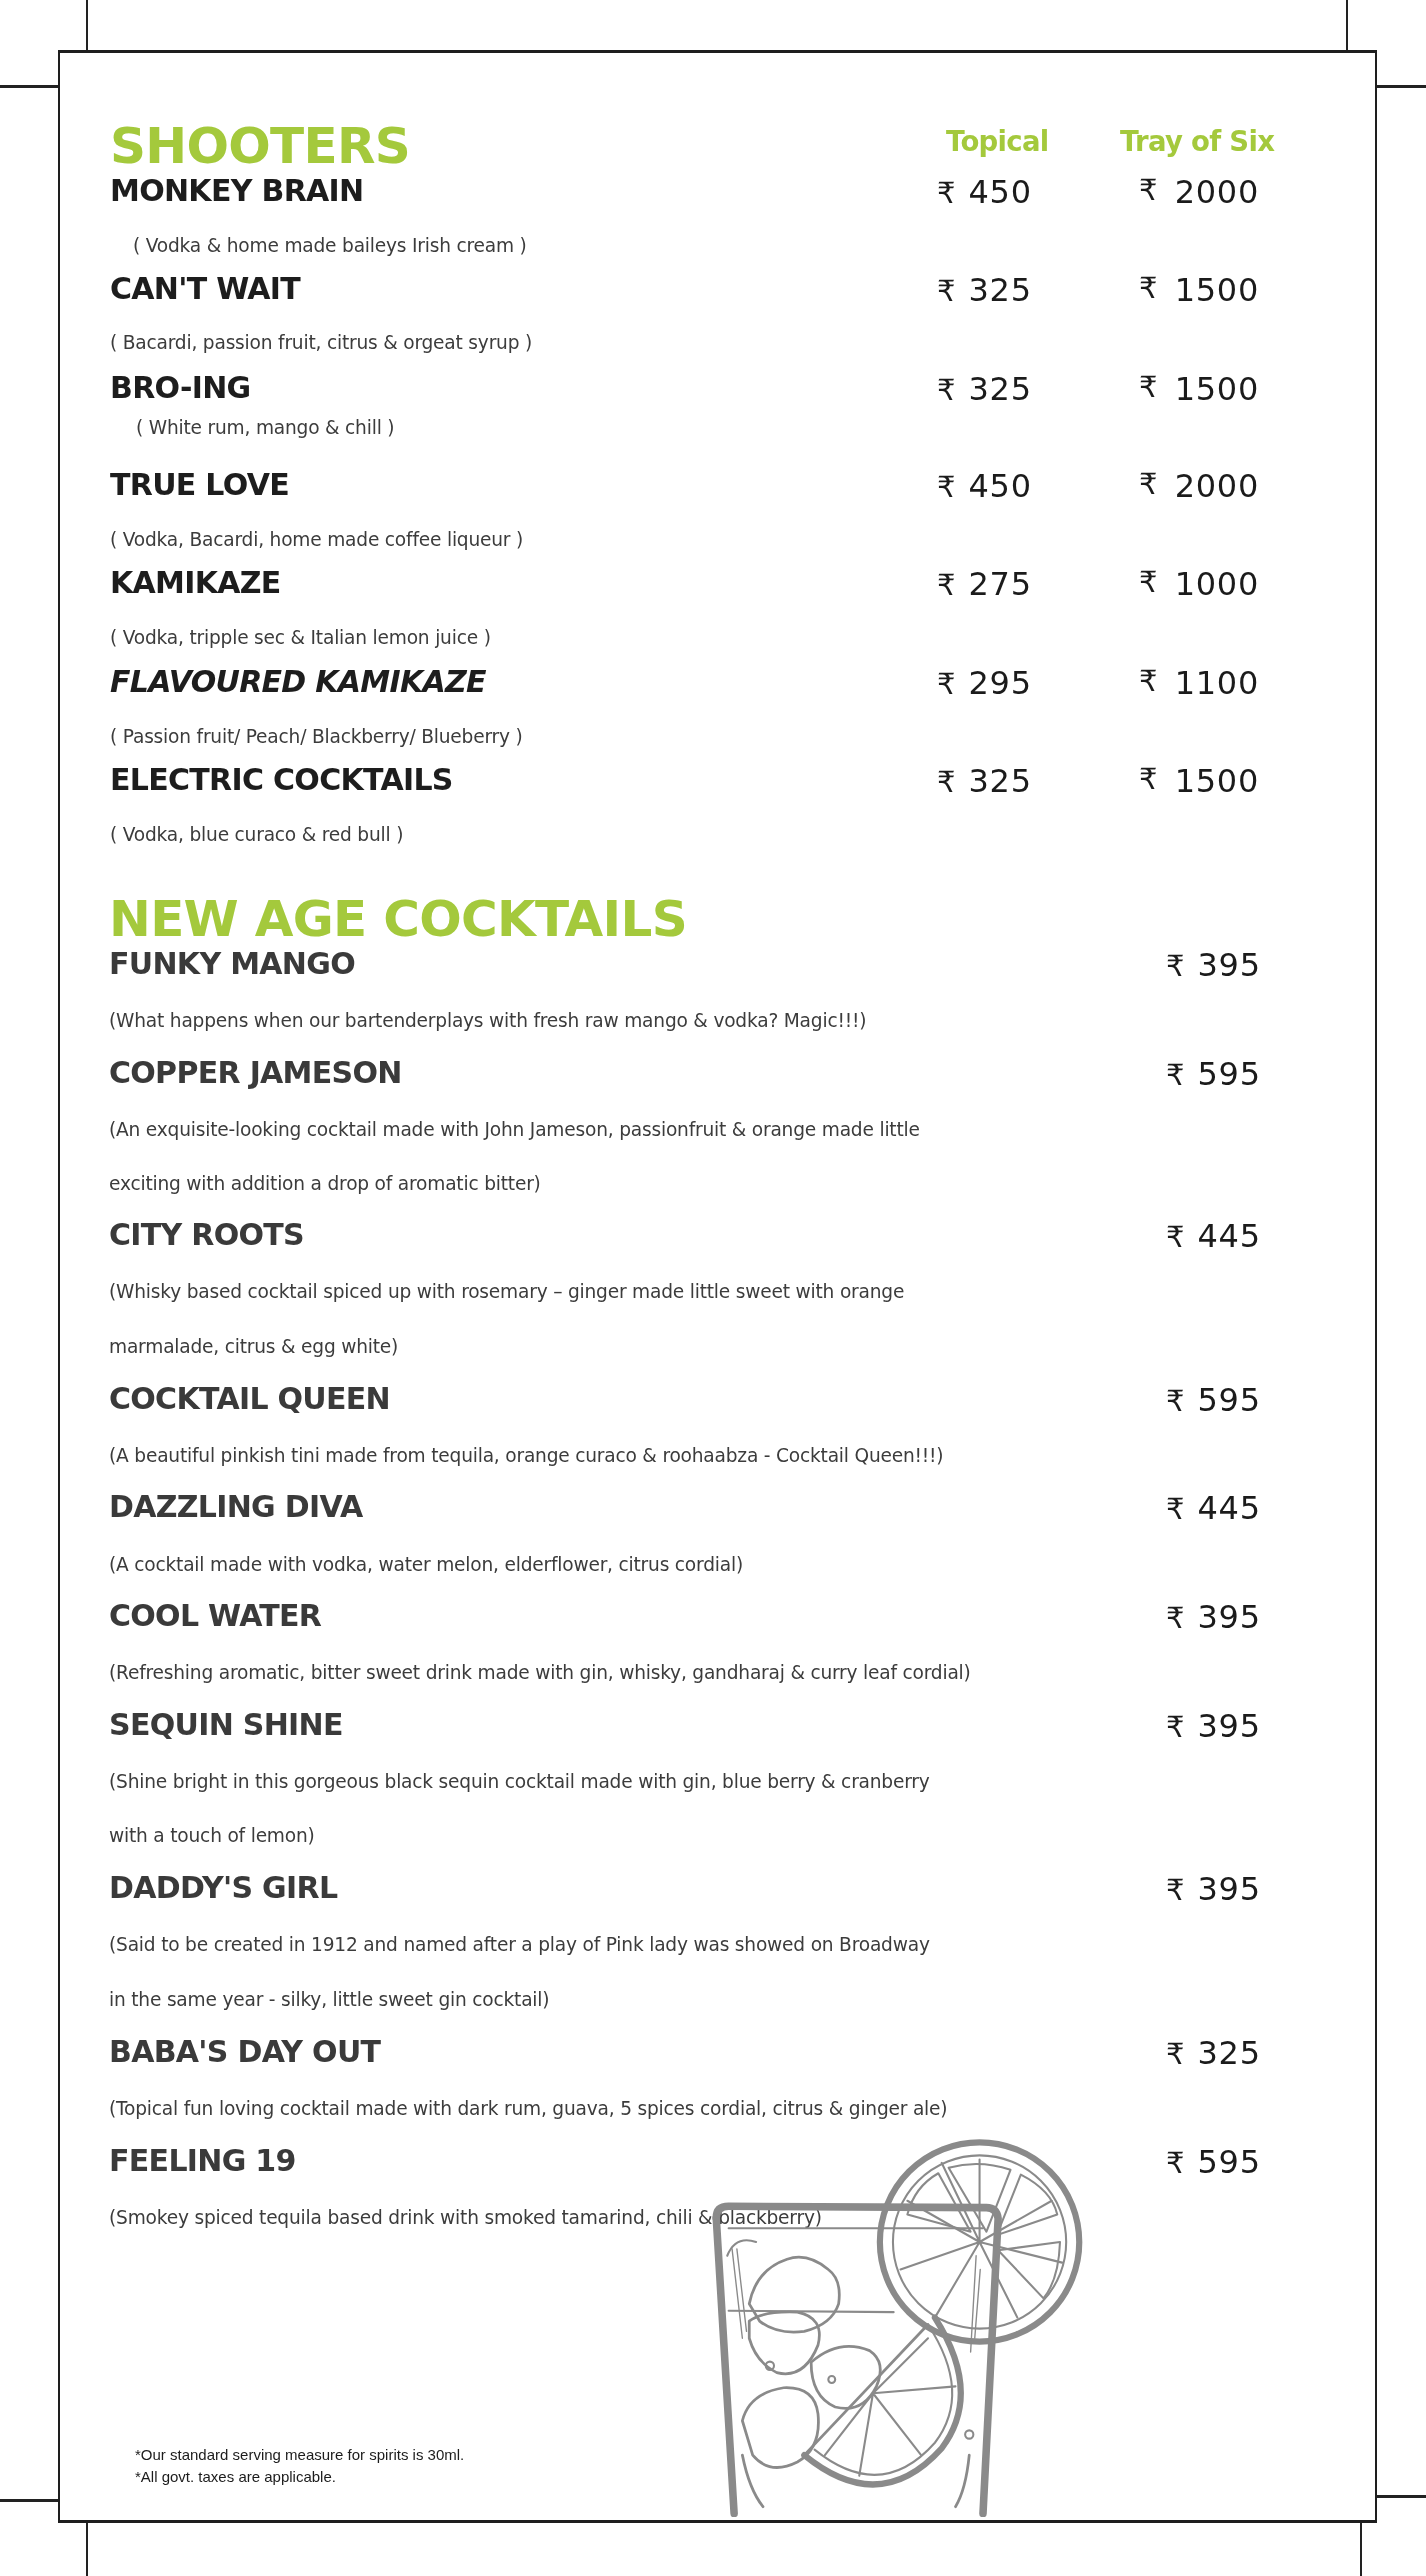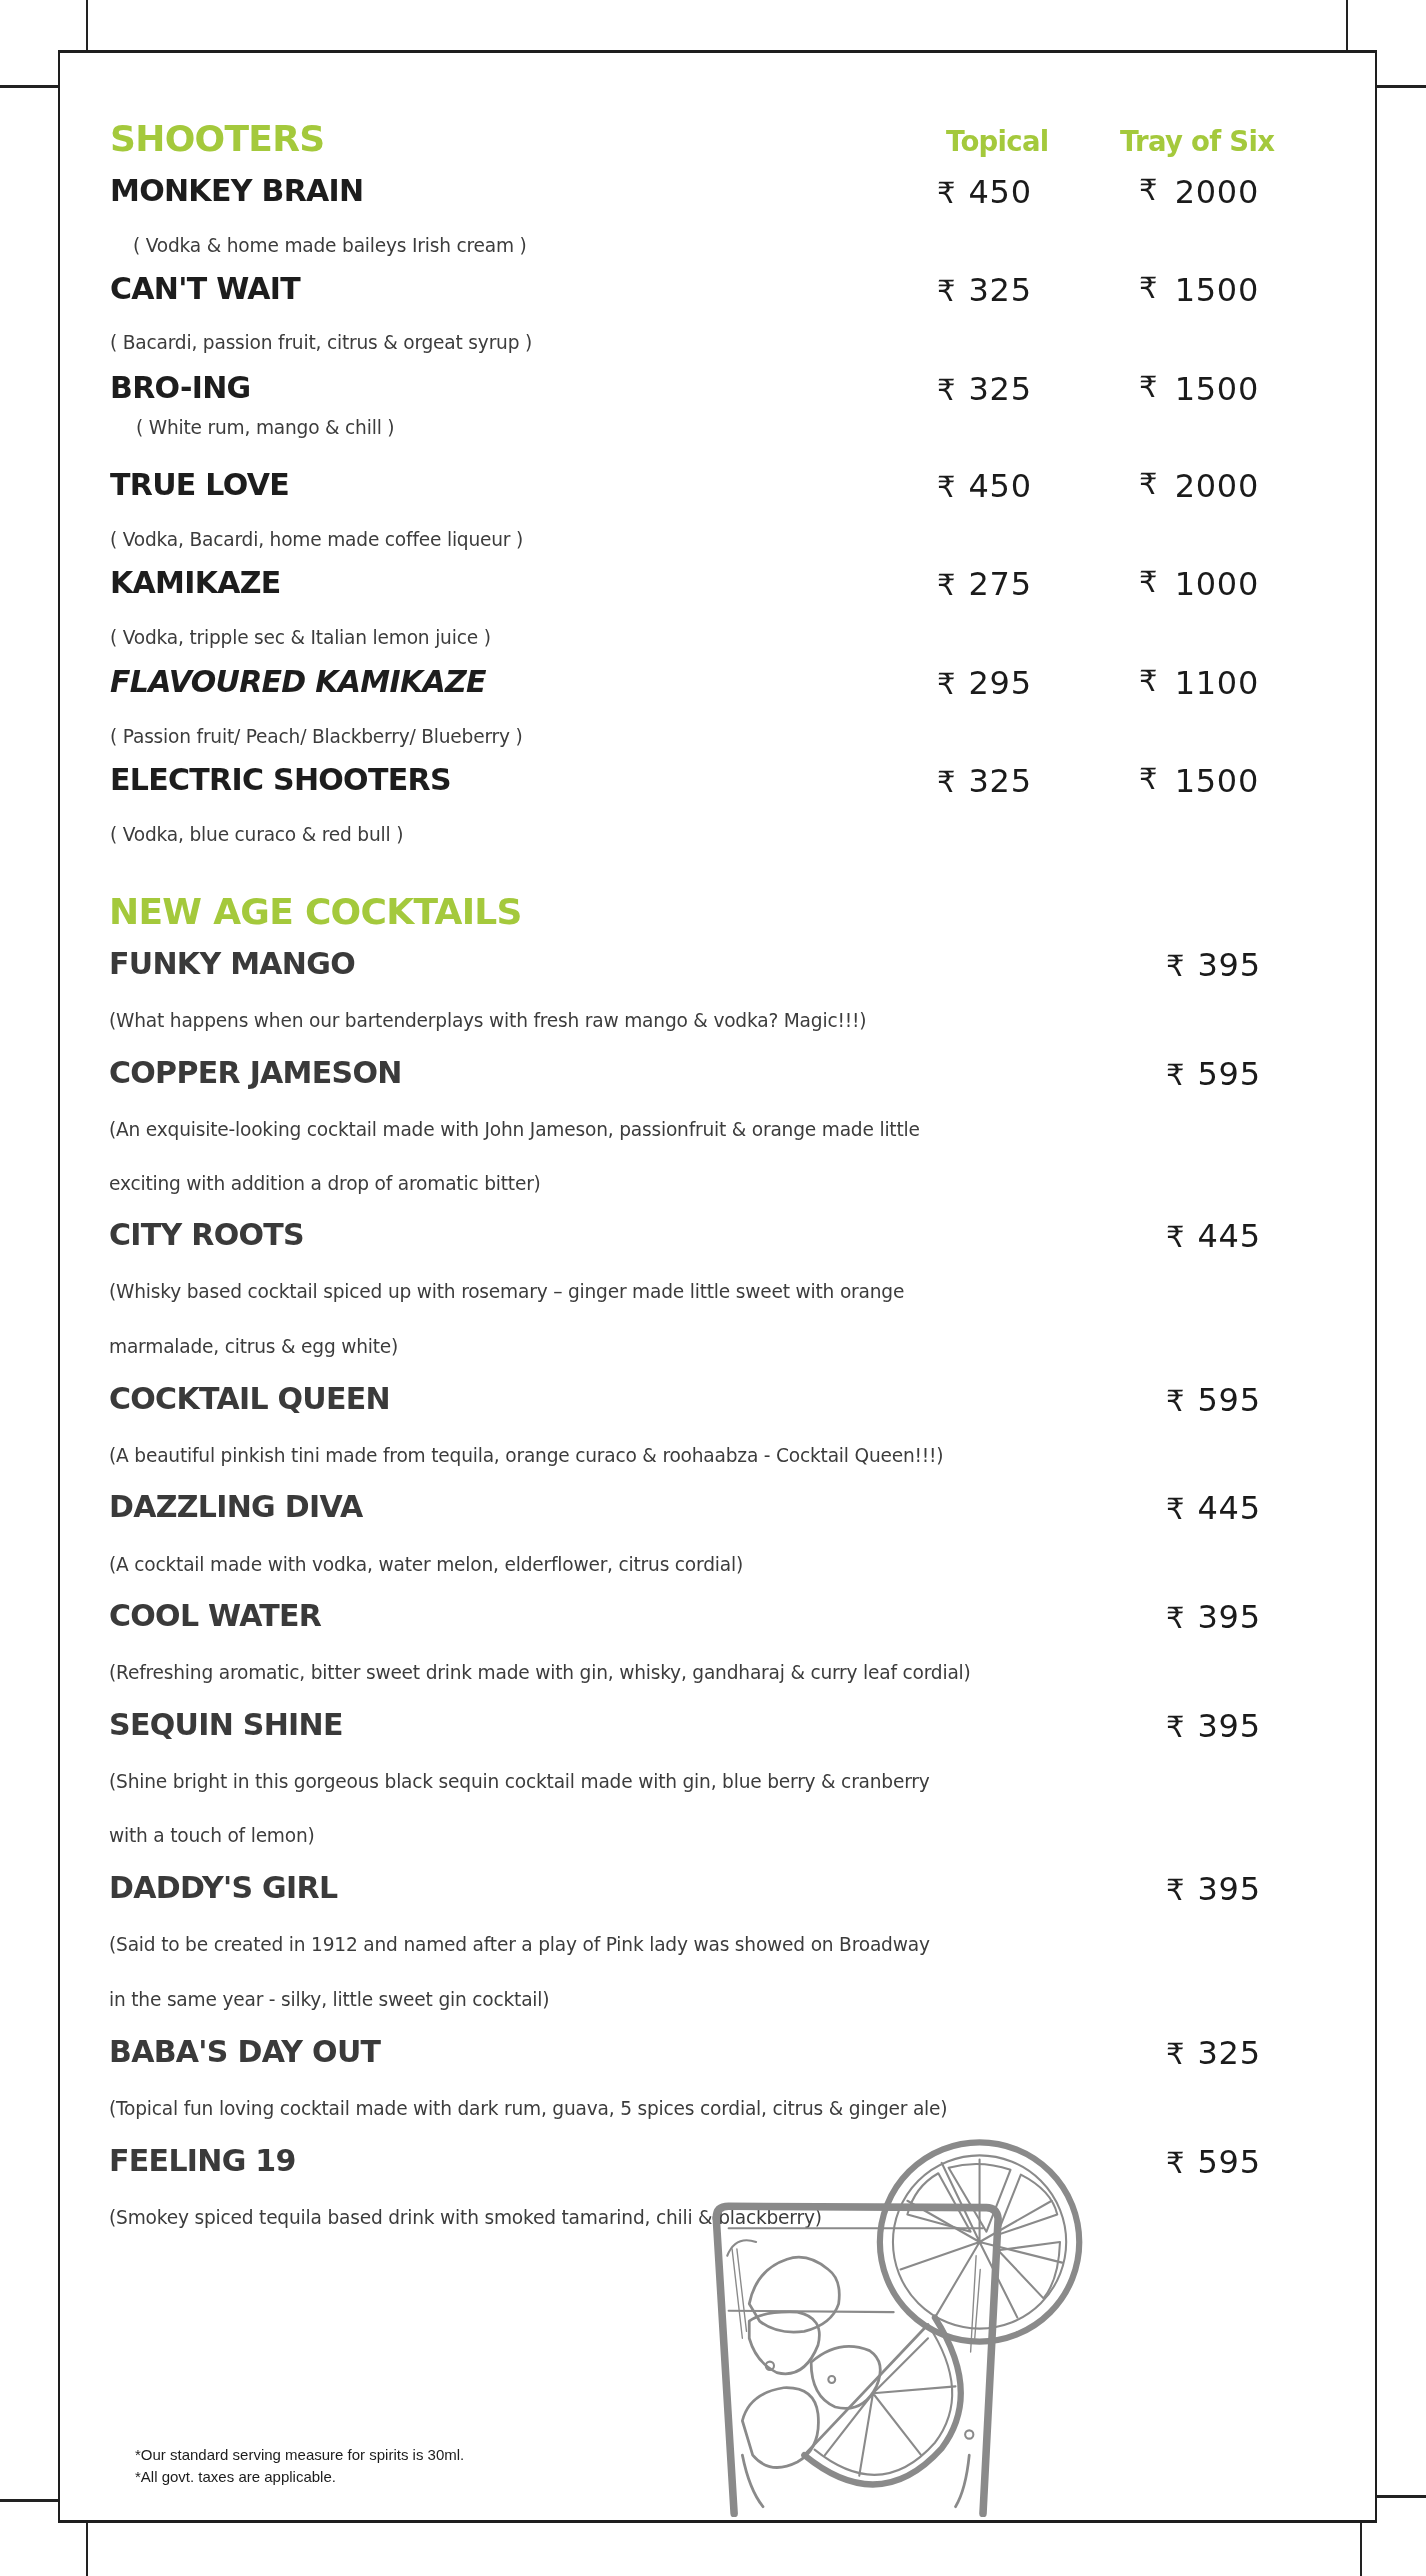--- a/index.html
+++ b/index.html
@@ -1,20 +1,20 @@
 <!DOCTYPE html>
 <html style="font-size:11px"><head>
 <meta charset="utf-8">
 <style>
   html, body { margin:0; padding:0; background:#ffffff; }
   body { width:1426px; height:2576px; position:relative; overflow:hidden; font-family:"Liberation Sans", sans-serif; }
   .crop-v { position:absolute; width:2.1px; background:#222; }
   .crop-h { position:absolute; height:3.4px; background:#222; }
   .frame { position:absolute; left:58px; top:50px; width:1315px; height:2467px; border:2.8px solid #1e1e1e; border-top-width:3.4px; border-bottom-width:3.4px; background:#fff; }
-  .section-title { position:absolute; color:#a4c93c; font-family:"DejaVu Sans", sans-serif; font-weight:bold; font-size:36px; letter-spacing:-0.7px; line-height:1; white-space:nowrap; }
+  .section-title { position:absolute; color:#a4c93c; font-family:"DejaVu Sans", sans-serif; font-weight:bold; font-size:50px; letter-spacing:-0.7px; line-height:1; white-space:nowrap; }
   .col-head { position:absolute; color:#a4c93c; font-family:"DejaVu Sans", sans-serif; font-weight:bold; font-size:27.5px; letter-spacing:-0.7px; line-height:1; white-space:nowrap; }
   .item-name { position:absolute; font-family:"DejaVu Sans", sans-serif; font-weight:bold; font-size:30px; letter-spacing:-0.7px; line-height:1; white-space:nowrap; }
   .shooter-name { color:#1d1d1d; }
   .cocktail-name { color:#3a3a3a; }
   .item-desc { position:absolute; font-family:"DejaVu Sans", sans-serif; font-size:18.6px; color:#3c3c3c; line-height:1; white-space:nowrap; letter-spacing:-0.2px; }
   .price { position:absolute; font-family:"DejaVu Sans", sans-serif; font-size:32px; color:#1b1b1b; line-height:1; white-space:nowrap; letter-spacing:0.7px; }
   .price .rupee { font-family:"DejaVu Sans", sans-serif; font-size:29px; margin-right:12.4px; }
   .footer-note { position:absolute; font-family:"Liberation Sans", sans-serif; font-size:15px; color:#1c1c1c; line-height:22px; white-space:nowrap; }
   .illustration { position:absolute; }
 </style>
@@ -86,21 +86,21 @@
       <div>
         <div class="item-name shooter-name" style="left:110px; top:667px;font-style:italic;">FLAVOURED KAMIKAZE</div>
         <div class="item-desc" style="left:110px; top:728px;">( Passion fruit/ Peach/ Blackberry/ Blueberry )</div>
         <div class="price" style="left:937px; top:667px;"><span class="rupee">₹</span><span>295</span></div>
         <div class="price" style="left:1139px; top:667px; width:120px; display:flex; justify-content:space-between;">
           <span class="rupee">₹</span>
           <span>1100</span>
         </div>
       </div>
       <div>
-        <div class="item-name shooter-name" style="left:110px; top:765px;">ELECTRIC SHOOTERS</div>
+        <div class="item-name shooter-name" style="left:110px; top:765px;">ELECTRIC COCKTAILS</div>
         <div class="item-desc" style="left:110px; top:826px;">( Vodka, blue curaco &amp; red bull )</div>
         <div class="price" style="left:937px; top:765px;"><span class="rupee">₹</span><span>325</span></div>
         <div class="price" style="left:1139px; top:765px; width:120px; display:flex; justify-content:space-between;">
           <span class="rupee">₹</span>
           <span>1500</span>
         </div>
       </div>
     </div>
 
   <div class="section-title" style="left:109px; top:894px;">NEW AGE COCKTAILS</div>

